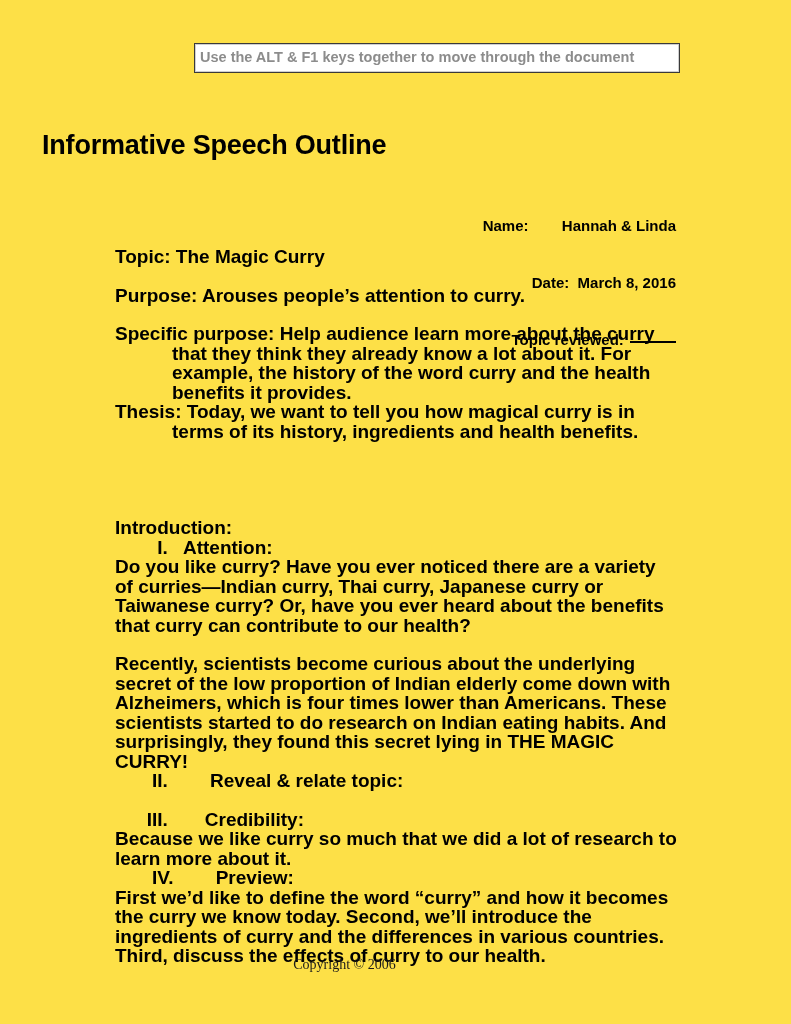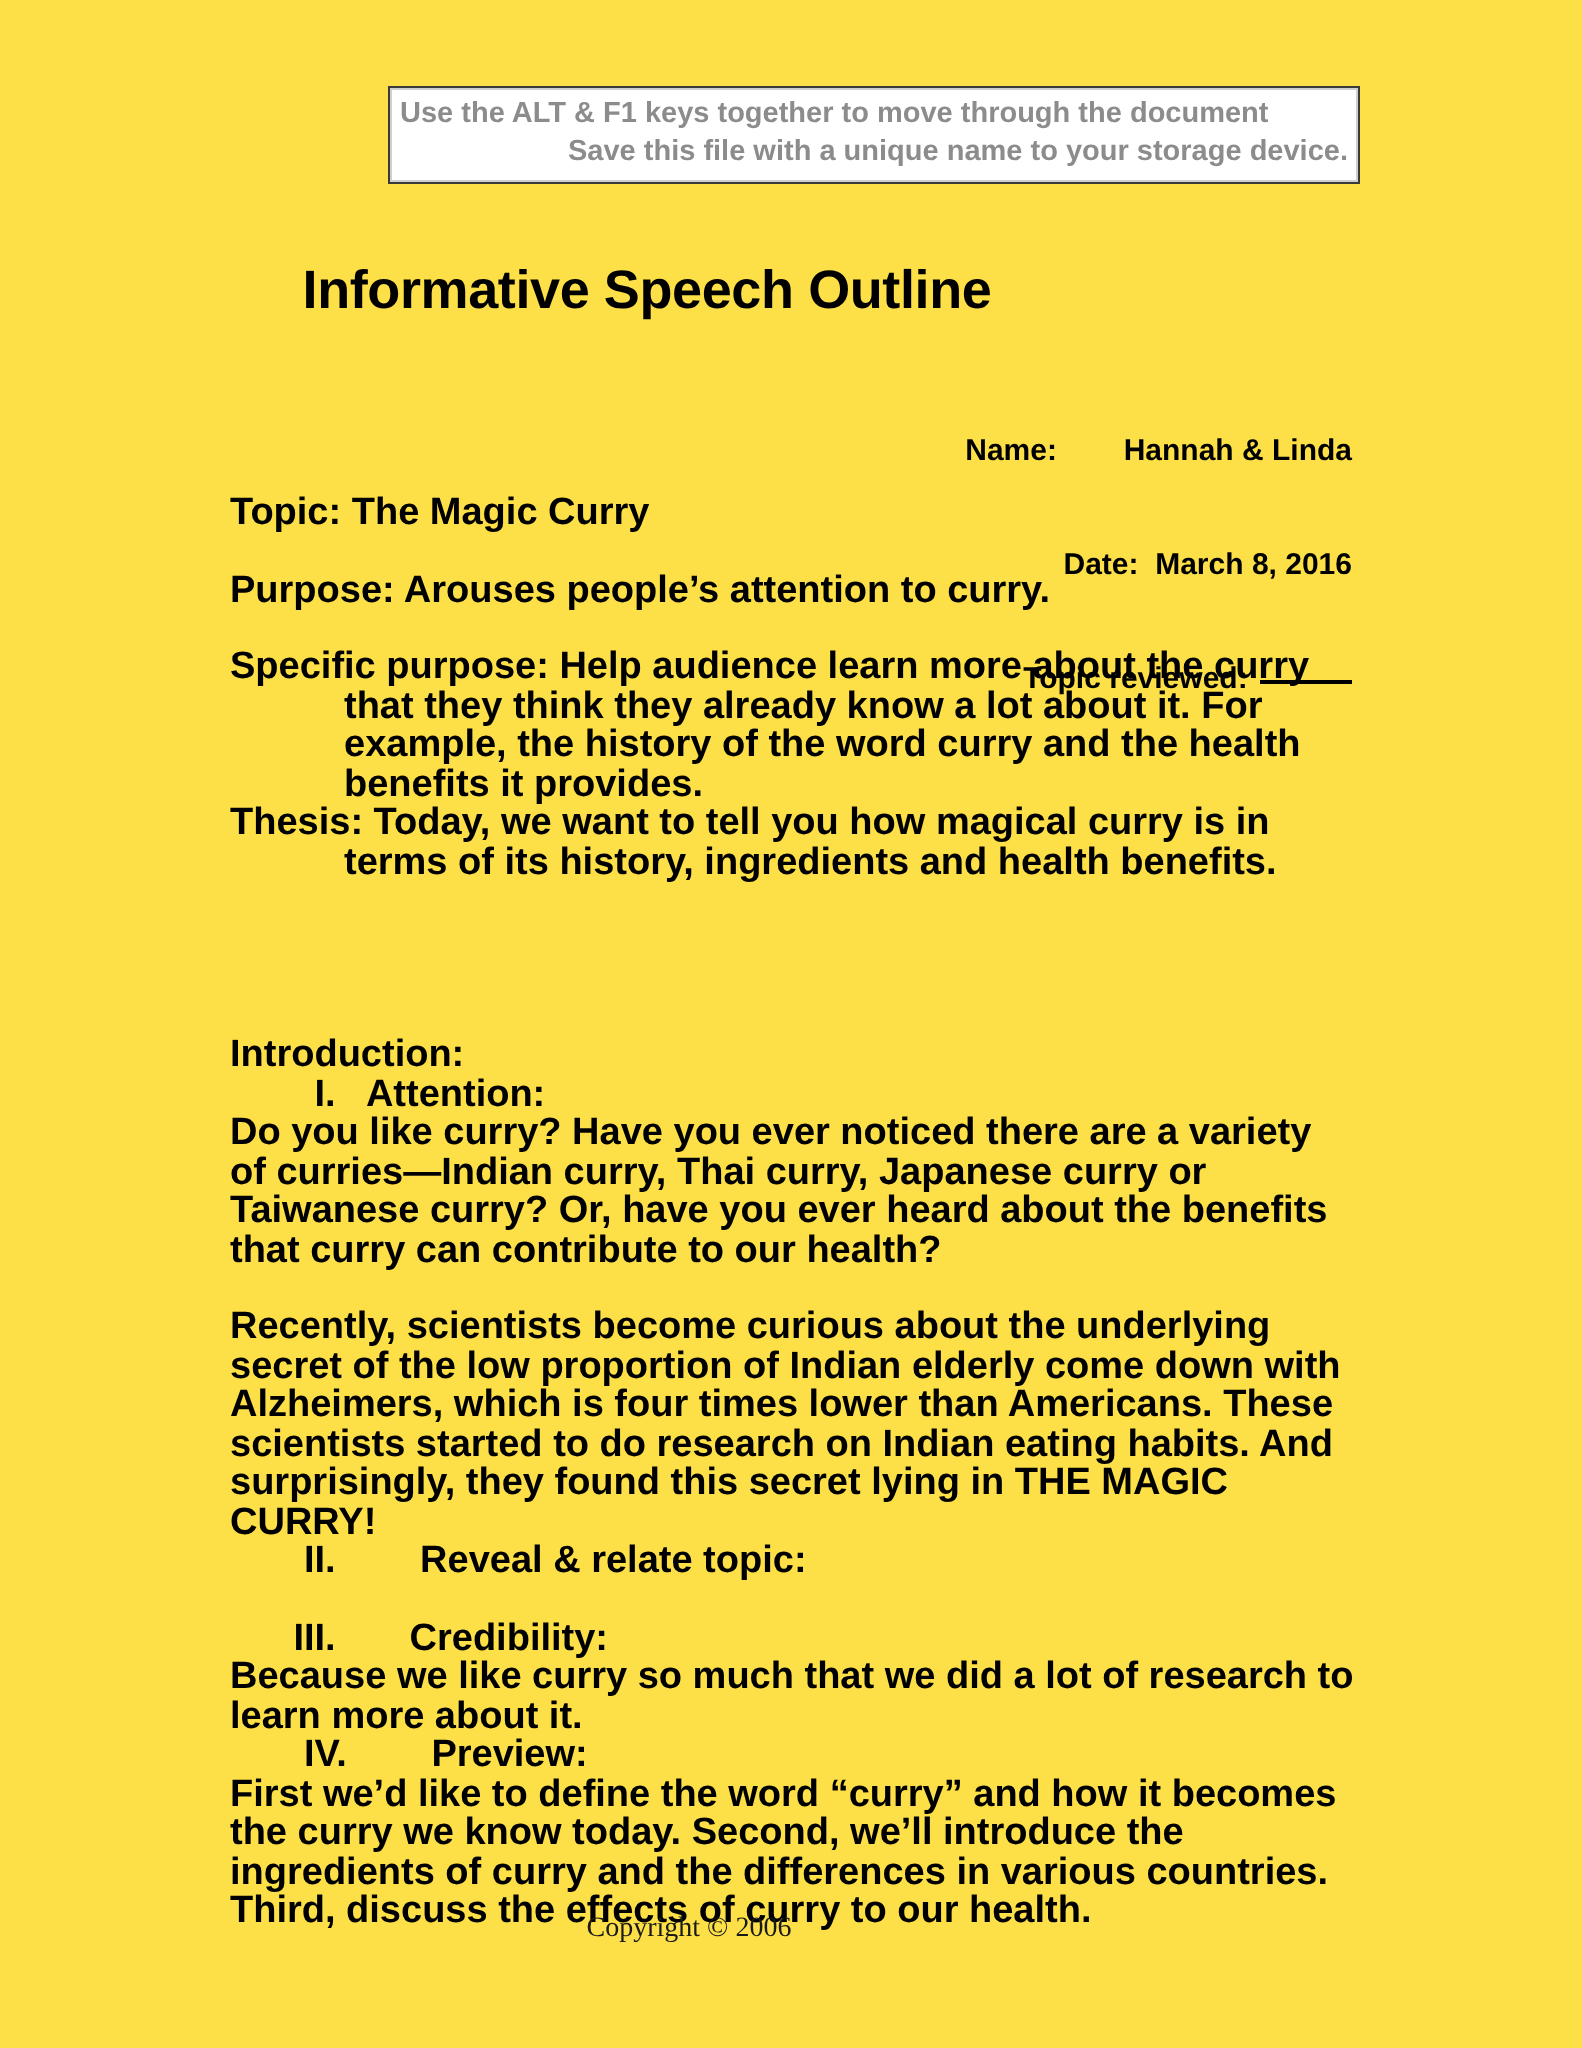--- a/index.html
+++ b/index.html
@@ -42,24 +42,24 @@
   }
   .banner-line.l1 { text-align: left; }
   .banner-line.l2 { text-align: right; }
 
   
   .doc-title {
     position: absolute;
     left: 0;
     top: 130px;
     width: 647px;
-    text-align: center;
     font-size: 27px;
     font-weight: bold;
     letter-spacing: -0.2px;
+    padding-left: 42px;
   }
 
   
   .meta-block {
     position: absolute;
     right: 115px;
     top: 178px;
     text-align: right;
     font-size: 15px;
     font-weight: bold;
@@ -113,21 +113,20 @@
     color: #1a1a1a;
   }
 </style>
 </head>
 <body>
 
 <div class="page">
 
   <div class="banner">
     <div class="banner-line l1">Use the ALT &amp; F1 keys together to move through the document</div>
-    <div class="banner-line l2">Save this file with a unique name to your storage device.</div>
   </div>
 
   <div class="doc-title">Informative Speech Outline</div>
 
   <div class="meta-block">
     <span class="meta-line"><span>Name:</span>        <span>Hannah &amp; Linda</span></span>
     <span class="meta-line"><span>Date:</span>  <span>March 8, 2016</span></span>
     <span class="meta-line"><span>Topic reviewed:</span> <span class="blank-underline"></span></span>
   </div>
 

